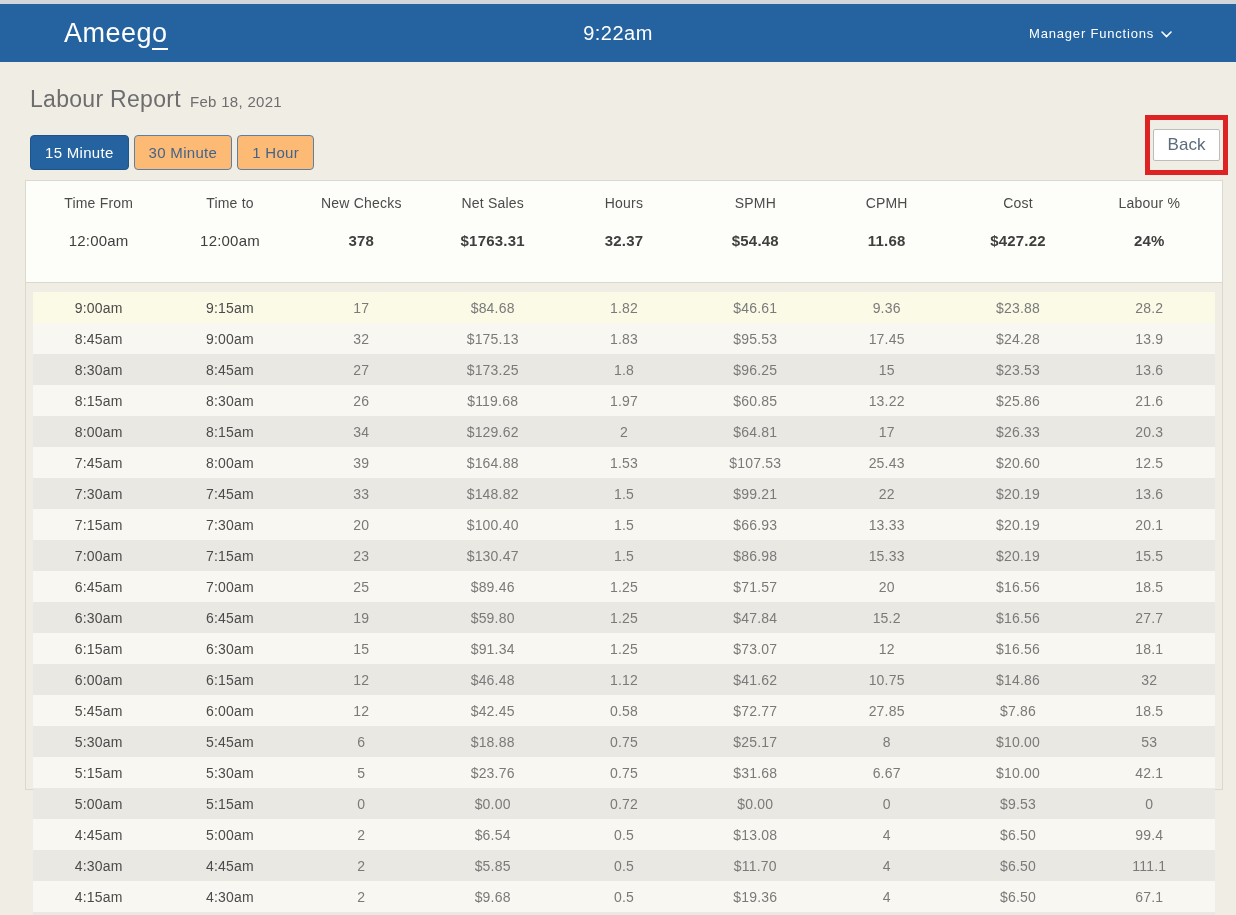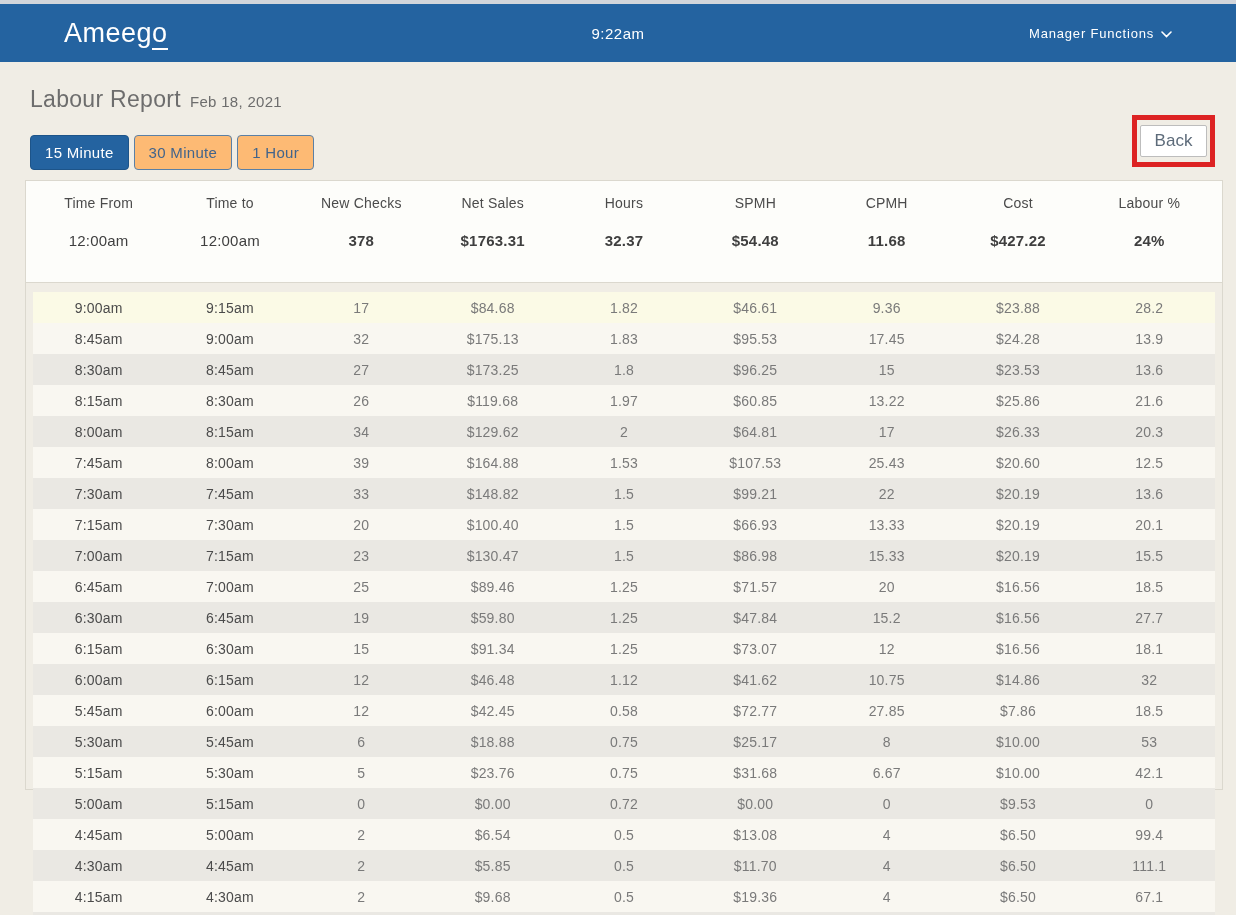--- a/index.html
+++ b/index.html
@@ -25,41 +25,41 @@
   
   .appbar{
     height:58px;background:var(--blue);
     display:flex;align-items:center;position:relative;
     padding:0 64px;
   }
   .logo{color:#fff;font-size:27px;letter-spacing:0.5px;cursor:pointer;}
   .logo .ul{border-bottom:2px solid #fff;padding-bottom:0px;}
   .clock{
     position:absolute;left:50%;transform:translateX(-50%);
-    color:#fff;font-size:15px;letter-spacing:0.5px;
+    color:#fff;font-size:20px;letter-spacing:0.5px;
   }
   .mgr{
     margin-left:auto;color:#fff;font-size:13px;font-weight:normal;
     letter-spacing:0.8px;display:flex;align-items:center;gap:7px;cursor:pointer;
   }
   
   .page-head{padding:24px 30px 0 30px;}
   .title-line{display:flex;align-items:baseline;gap:9px;color:#6d6d6d;}
   .title-line h1{font-size:23px;font-weight:400;letter-spacing:0.3px;}
   .title-line .date{font-size:15px;letter-spacing:0.3px;}
   .tab-row{margin-top:22px;display:flex;gap:5px;}
   .tab{
     font-size:15px;letter-spacing:0.3px;padding:8px 14px;
     border:1px solid #5b80a5;border-radius:4px;background:#fdba74;
     color:#42648b;cursor:pointer;
   }
   .tab.active{background:var(--blue);border-color:#1d5489;color:#fff;}
   
   .back-annotation{
-    position:absolute;top:115px;right:21px;width:83px;height:52px;
+    position:absolute;top:115px;right:8px;width:83px;height:60px;
     border:5px solid var(--red);
     display:flex;align-items:center;justify-content:center;
   }
   .back-btn{
     background:#fff;border:1px solid #bdbdbd;border-radius:2px;
     color:#5d6b7a;font-size:17px;padding:5px 14px;cursor:pointer;
     font-family:"Liberation Sans", sans-serif;
   }
   
   .report{

